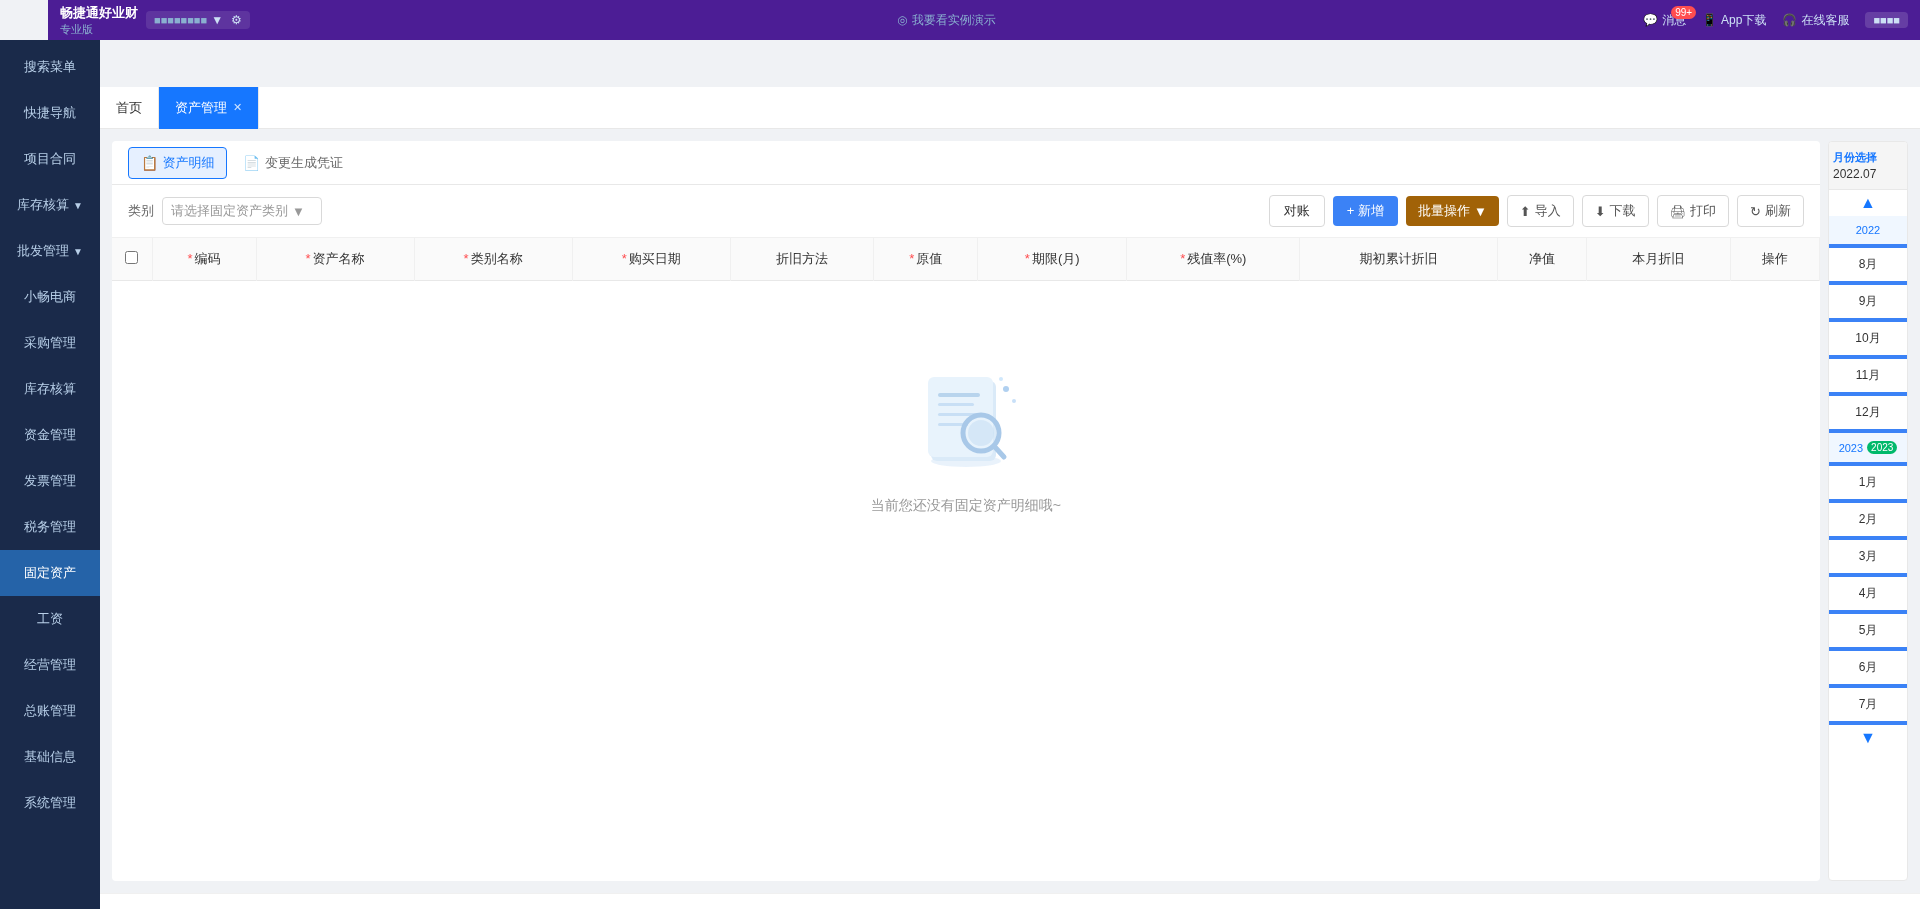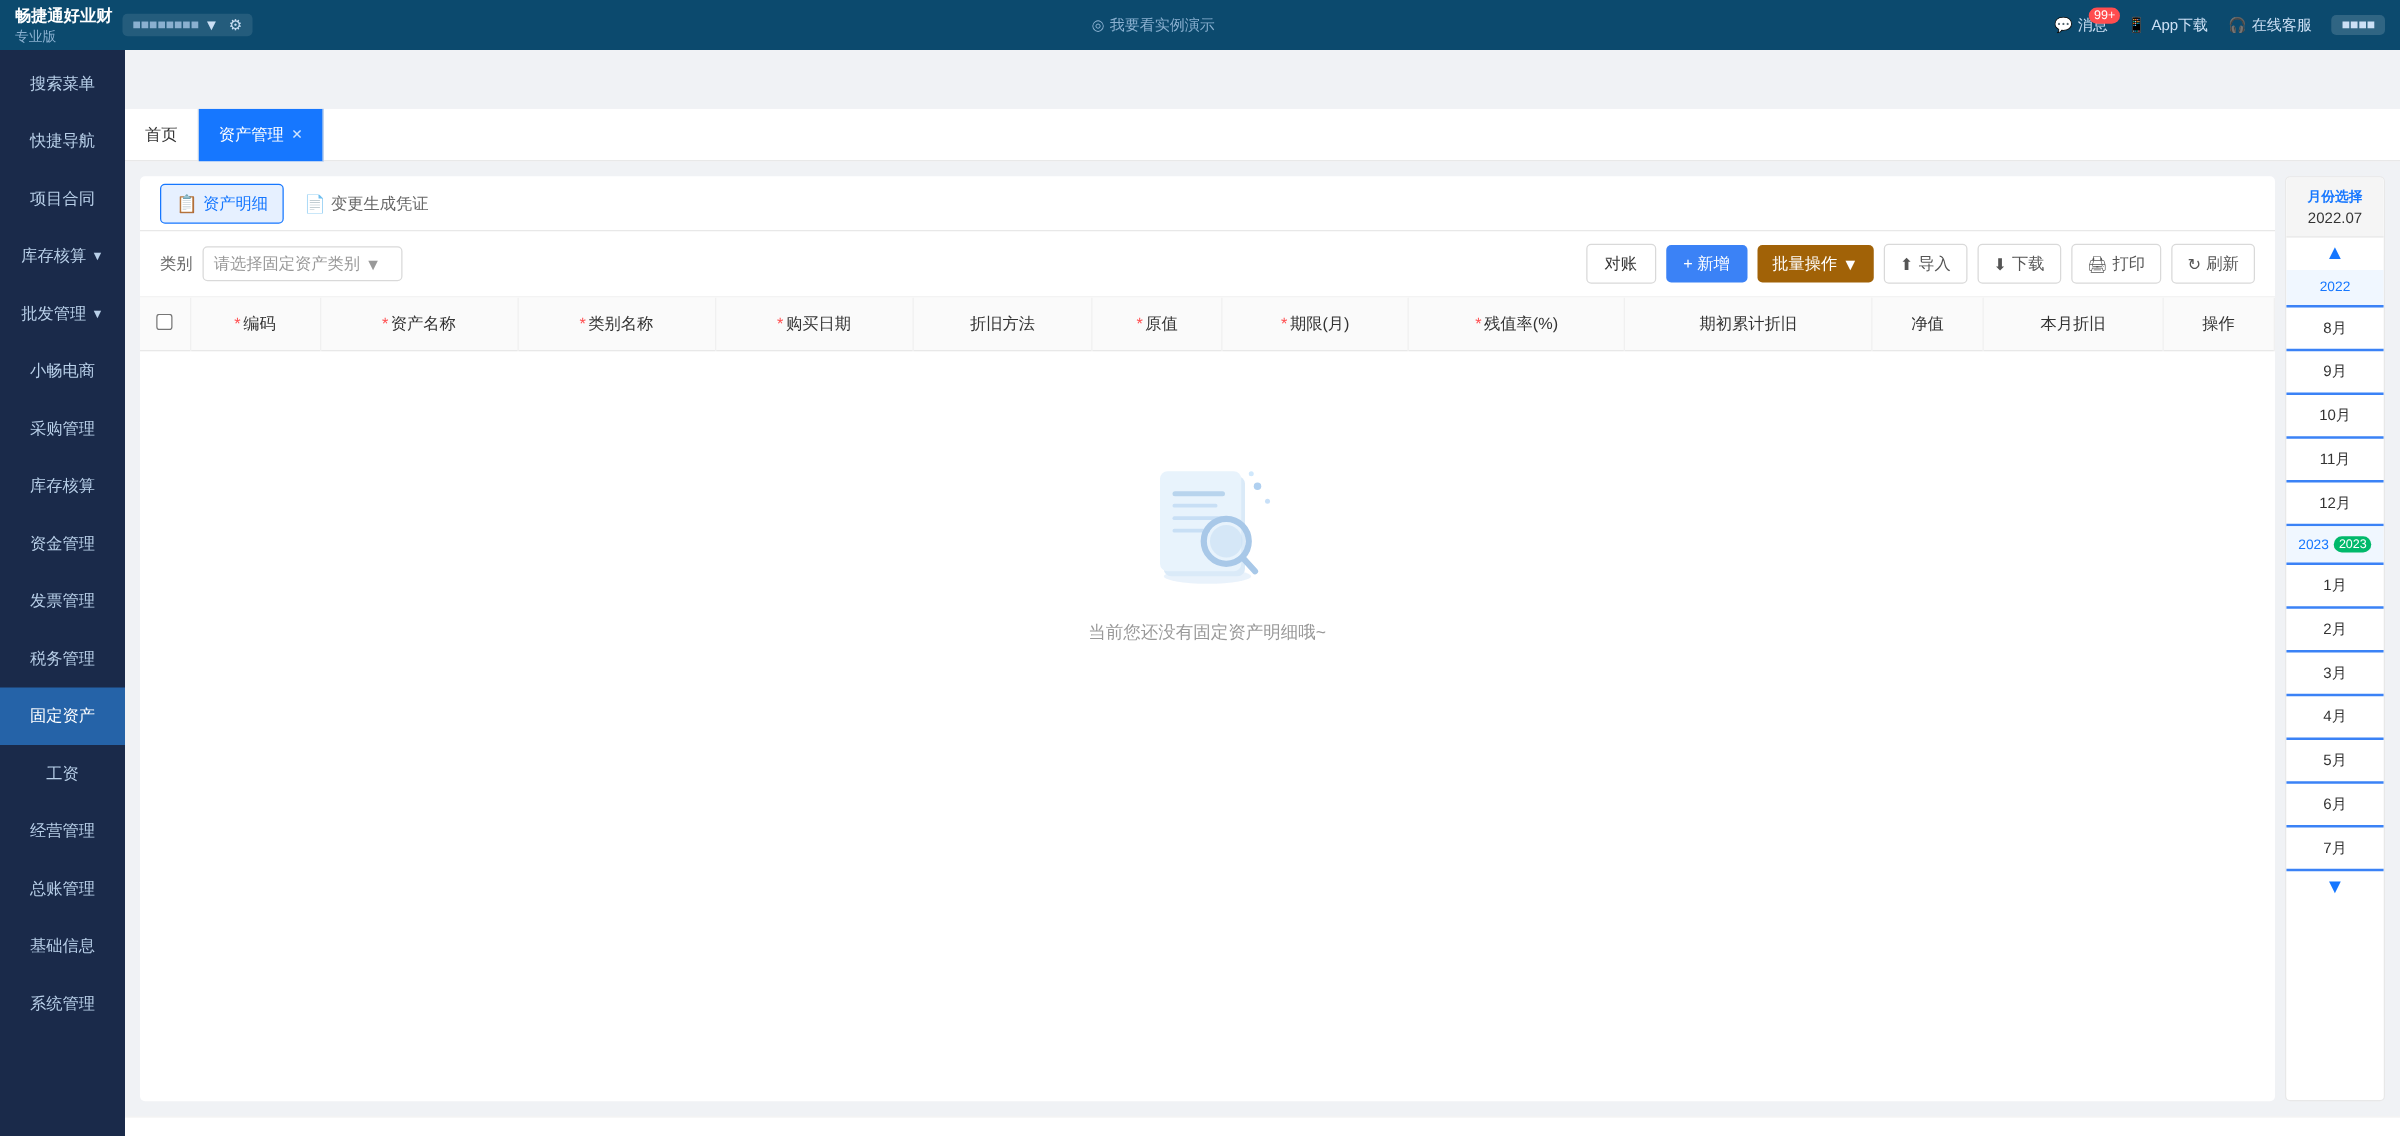--- a/index.html
+++ b/index.html
@@ -1,26 +1,27 @@
 <!DOCTYPE html>
 <html><head>
   <meta charset="utf-8">
   <style>
     * { margin: 0; padding: 0; box-sizing: border-box; }
     body { font-family: 'Microsoft YaHei', sans-serif; font-size: 13px; background: #f0f2f5; display: flex; flex-direction: column; height: 909px; overflow: hidden; }
 
     
     .top-bar {
       height: 40px;
-      background: #0c4a6e;
+      background: #4c1d95;
       display: flex;
       align-items: center;
       padding: 0 12px;
       justify-content: space-between;
       flex-shrink: 0;
+      margin-left: 48px;
     }
     .top-bar-left { display: flex; align-items: center; gap: 8px; }
     .top-bar-brand { color: #fff; font-size: 13px; font-weight: bold; }
     .top-bar-subtitle { color: #8ab0d0; font-size: 11px; }
     .top-bar-company { display: flex; align-items: center; gap: 4px; color: #cce0f5; font-size: 12px; background: rgba(255,255,255,0.1); border-radius: 4px; padding: 2px 8px; }
     .top-bar-center { color: #8ab0d0; font-size: 12px; display: flex; align-items: center; gap: 4px; }
     .top-bar-right { display: flex; align-items: center; gap: 16px; color: #cce0f5; font-size: 12px; }
     .top-bar-right .msg-btn { display: flex; align-items: center; gap: 4px; cursor: pointer; position: relative; }
     .badge { background: #ff4d4f; color: #fff; font-size: 10px; border-radius: 8px; padding: 1px 4px; position: absolute; top: -6px; right: -10px; }
     .top-bar-right .btn-item { display: flex; align-items: center; gap: 4px; cursor: pointer; }
@@ -210,33 +211,32 @@
       border-radius: 4px;
       display: flex;
       flex-direction: column;
       margin-left: 8px;
       flex-shrink: 0;
       overflow-y: auto;
       max-height: calc(100vh - 100px);
     }
     .month-panel-header {
       background: #f5f5f5;
-      text-align: center;
       padding: 8px 4px;
       font-size: 12px;
       color: #666;
       border-bottom: 1px solid #e8e8e8;
     }
     .month-item {
       text-align: right;
       padding: 8px 4px;
       font-size: 12px;
       color: #333;
       cursor: pointer;
-      border-bottom: 2px solid #3b82f6;
+      border-bottom: 4px solid #3b82f6;
       display: flex;
       align-items: center;
       justify-content: center;
       gap: 4px;
     }
     .month-item.year-label { color: #1677ff; font-size: 11px; background: #f0f7ff; }
     .month-nav { text-align: center; padding: 4px; color: #1677ff; cursor: pointer; font-size: 16px; }
     .year-badge { background: #00b96b; color: #fff; font-size: 10px; border-radius: 8px; padding: 1px 4px; }
 
     

